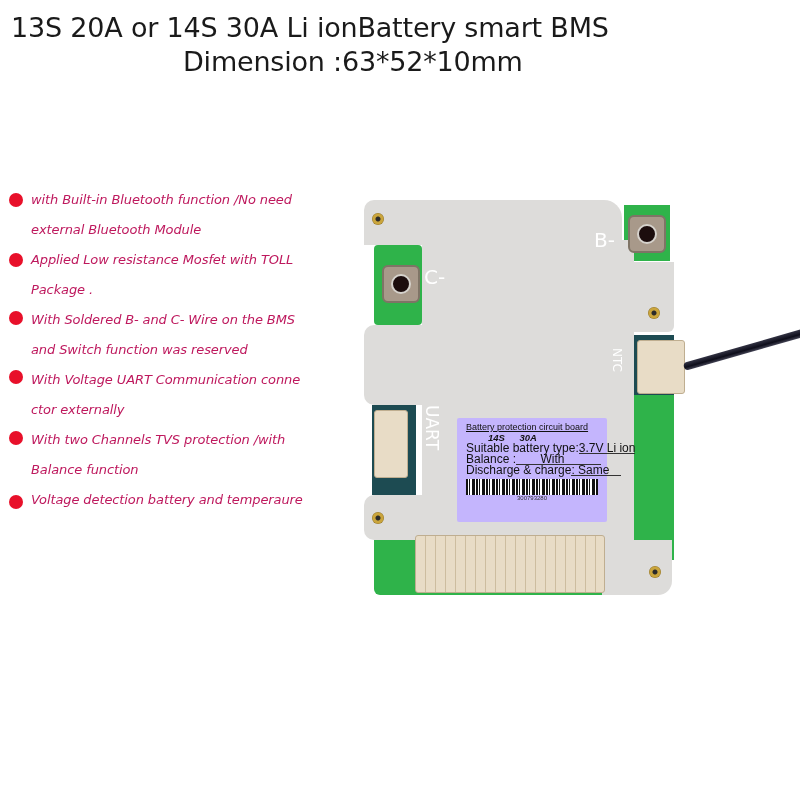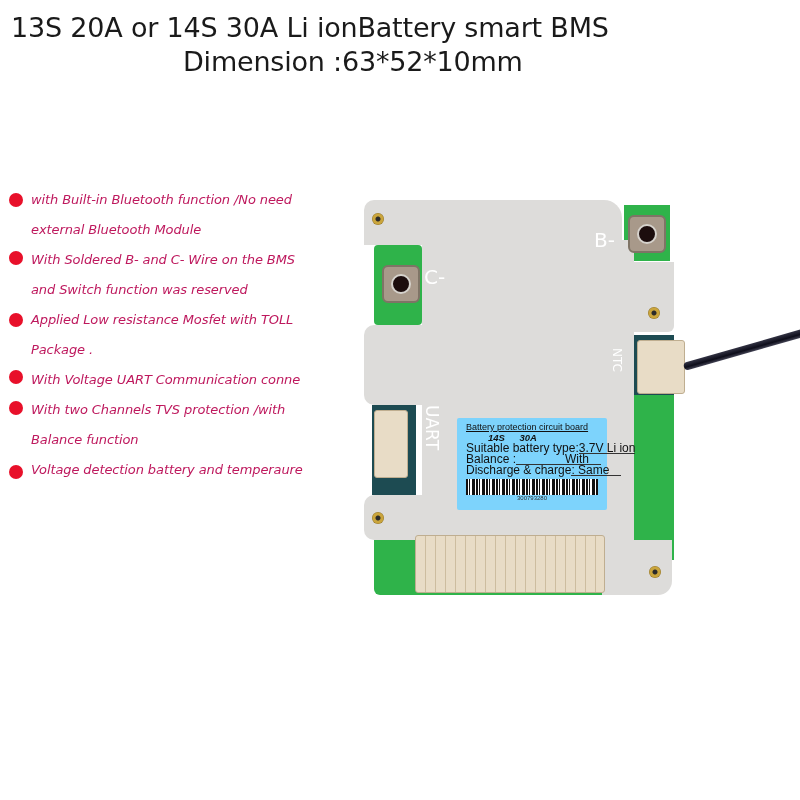--- a/index.html
+++ b/index.html
@@ -46,22 +46,22 @@
     }
     .silk { position: absolute; color: #ffffff; font-family: "DejaVu Sans", sans-serif; }
     .silk.big { font-size: 20px; }
     .silk.small { font-size: 12px; transform: rotate(90deg); transform-origin: left top; }
     .silk.uart { font-size: 17px; transform: rotate(90deg); transform-origin: left top; }
 
     .connector { position: absolute; background: #e8dcc6; border: 1px solid #bfae90; }
     .connector-dark { position: absolute; background: #1d4b52; }
 
     .label {
-      position: absolute; left: 95px; top: 218px; width: 150px; height: 92px;
-      background: #7dd3fc; border-radius: 2px; padding: 4px 14px 0 9px;
+      position: absolute; left: 95px; top: 218px; width: 150px; height: 104px;
+      background: #c4b5fd; border-radius: 2px; padding: 4px 14px 0 9px;
       font-family: "Liberation Sans", sans-serif; color: #111;
     }
     .label .lh { font-size: 9px; text-decoration: underline; white-space: nowrap; }
     .label .spec { font-size: 9.5px; font-weight: bold; font-style: italic; padding-left: 22px; word-spacing: 12px; }
     .label .row { font-size: 12px; white-space: nowrap; line-height: 10px; }
     .label .val { display: inline-block; border-bottom: 1px solid #333; }
     .barcode {
       margin-top: 3px; height: 16px; width: 132px;
       background: repeating-linear-gradient(90deg, #111 0 2px, #fff 2px 3px, #111 3px 4px, #fff 4px 6px, #111 6px 9px, #fff 9px 10px);
     }
@@ -78,32 +78,33 @@
 <div class="title line1">13S 20A or 14S 30A Li ionBattery smart BMS</div>
 <div class="title line2">Dimension :63*52*10mm</div>
 
 <div class="features">
   <div class="feature">
     <span class="bullet" style="top:8px;background:#e8102a"></span>
     <span class="line">with Built-in Bluetooth function /No need</span>
     <span class="line">external Bluetooth Module</span>
   </div>
   <div class="feature">
+    <span class="bullet" style="top:8px;background:#e8102a"></span>
+    <span class="line">Applied Low resistance Mosfet with TOLL</span>
+    <span class="line">Package .</span>
+  </div>
+  <div class="feature">
     <span class="bullet" style="top:6px;background:#e8102a"></span>
     <span class="line">With Soldered B- and C- Wire on the BMS</span>
     <span class="line">and Switch function was reserved</span>
   </div>
   <div class="feature">
-    <span class="bullet" style="top:8px;background:#e8102a"></span>
-    <span class="line">Applied Low resistance Mosfet with TOLL</span>
-    <span class="line">Package .</span>
-  </div>
-  <div class="feature">
     <span class="bullet" style="top:5px;background:#e8102a"></span>
     <span class="line">With Voltage UART Communication conne</span>
+    <span class="line">ctor externally</span>
   </div>
   <div class="feature">
     <span class="bullet" style="top:6px;background:#e8102a"></span>
     <span class="line">With two Channels TVS protection /with</span>
     <span class="line">Balance function</span>
   </div>
   <div class="feature">
     <span class="bullet" style="top:10px;background:#e8102a"></span>
     <span class="line">Voltage detection battery and temperaure</span>
   </div>
@@ -154,21 +155,21 @@
   <div class="label">
     <div class="lh">Battery protection circuit board</div>
     <div class="spec">
       <span>14S</span>
       <span>30A</span>
     </div>
     <div class="row">
       <span>Suitable battery type:</span><span class="val">3.7V Li ion</span>
     </div>
     <div class="row">
-      <span>Balance :</span><span class="val" style="width:85px;text-align:right;padding-right:12px;">With</span>
+      <span>Balance :</span><span class="val" style="width:85px;text-align:center;padding-right:12px;">With</span>
     </div>
     <div class="row">
       <span>Discharge &amp; charge</span><span class="val" style="width:50px;">: Same</span>
     </div>
     <div class="barcode"></div>
     <div class="barnum">300793280</div>
   </div>
 </div>
 
 </body></html>

